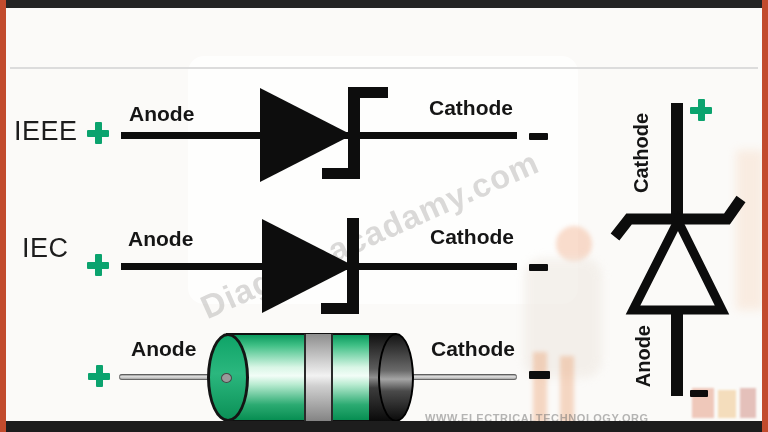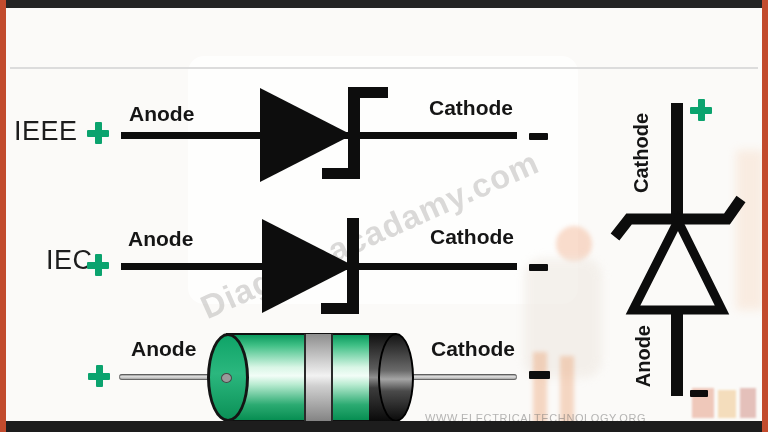--- a/index.html
+++ b/index.html
@@ -21,21 +21,21 @@
     font-size:30px;font-weight:700;letter-spacing:-0.5px;color:#121212;z-index:10;}
 
   
   .wm-panel{position:absolute;left:188px;top:56px;width:390px;height:248px;
     background:rgba(255,255,255,0.75);border-radius:16px;z-index:2;}
   .wm-brand{position:absolute;left:195px;top:84px;font-size:40px;font-weight:700;
     color:rgba(255,255,255,0.5);z-index:20;pointer-events:none;white-space:nowrap;}
   .wm-diag{position:absolute;left:195px;top:292px;font-size:33px;font-weight:700;
     letter-spacing:1px;color:rgba(160,158,155,0.38);transform:rotate(-24deg);
     transform-origin:left top;z-index:3;white-space:nowrap;}
-  .wm-url{position:absolute;left:425px;top:412px;font-size:11px;font-weight:400;
+  .wm-url{position:absolute;left:425px;top:412px;font-size:11px;font-weight:700;
     letter-spacing:0.6px;color:rgba(110,110,110,0.5);z-index:5;white-space:nowrap;}
 
   
   .cartoon{position:absolute;left:0;top:0;width:768px;height:432px;z-index:3;pointer-events:none;}
   .cartoon div{position:absolute;}
   .c-head{left:556px;top:226px;width:36px;height:36px;border-radius:50%;background:#f3b391;opacity:.45;filter:blur(2px);}
   .c-body{left:524px;top:258px;width:78px;height:120px;border-radius:18px;background:#efe9e2;opacity:.6;filter:blur(4px);}
   .c-leg1{left:533px;top:352px;width:14px;height:72px;background:#e9945f;opacity:.35;filter:blur(2px);}
   .c-leg2{left:560px;top:356px;width:14px;height:70px;background:#e9945f;opacity:.35;filter:blur(2px);}
   .c-side{left:736px;top:150px;width:28px;height:160px;background:#f5c9a8;opacity:.28;filter:blur(5px);}
@@ -106,21 +106,21 @@
   <div class="lbl" style="left:129px;top:102px;">Anode</div>
   <div class="hline" style="left:121px;top:132px;width:234px;"></div>
   <div class="tri" style="left:260px;top:88px;"></div>
   <div class="vbar" style="left:348px;top:87px;height:92px;"></div>
   <div class="hook" style="left:348px;top:87px;width:40px;"></div>
   <div class="hook" style="left:322px;top:168px;width:38px;"></div>
   <div class="hline" style="left:352px;top:132px;width:165px;"></div>
   <div class="lbl" style="left:429px;top:96px;">Cathode</div>
   <div class="minus" style="left:529px;top:133px;width:19px;" title="-"></div>
 
-  <div class="std" style="left:22px;top:245px;margin-left:24px;">IEC</div>
+  <div class="std" style="left:22px;top:233px;">IEC</div>
   <div class="plus" style="left:87px;top:254px;" title="+"></div>
   <div class="lbl" style="left:128px;top:227px;">Anode</div>
   <div class="hline" style="left:121px;top:263px;width:234px;"></div>
   <div class="tri" style="left:262px;top:219px;"></div>
   <div class="vbar" style="left:347px;top:218px;height:95px;"></div>
   <div class="hook" style="left:321px;top:303px;width:38px;"></div>
   <div class="hline" style="left:353px;top:263px;width:164px;"></div>
   <div class="lbl" style="left:430px;top:225px;">Cathode</div>
   <div class="minus" style="left:529px;top:264px;width:19px;" title="-"></div>
 

